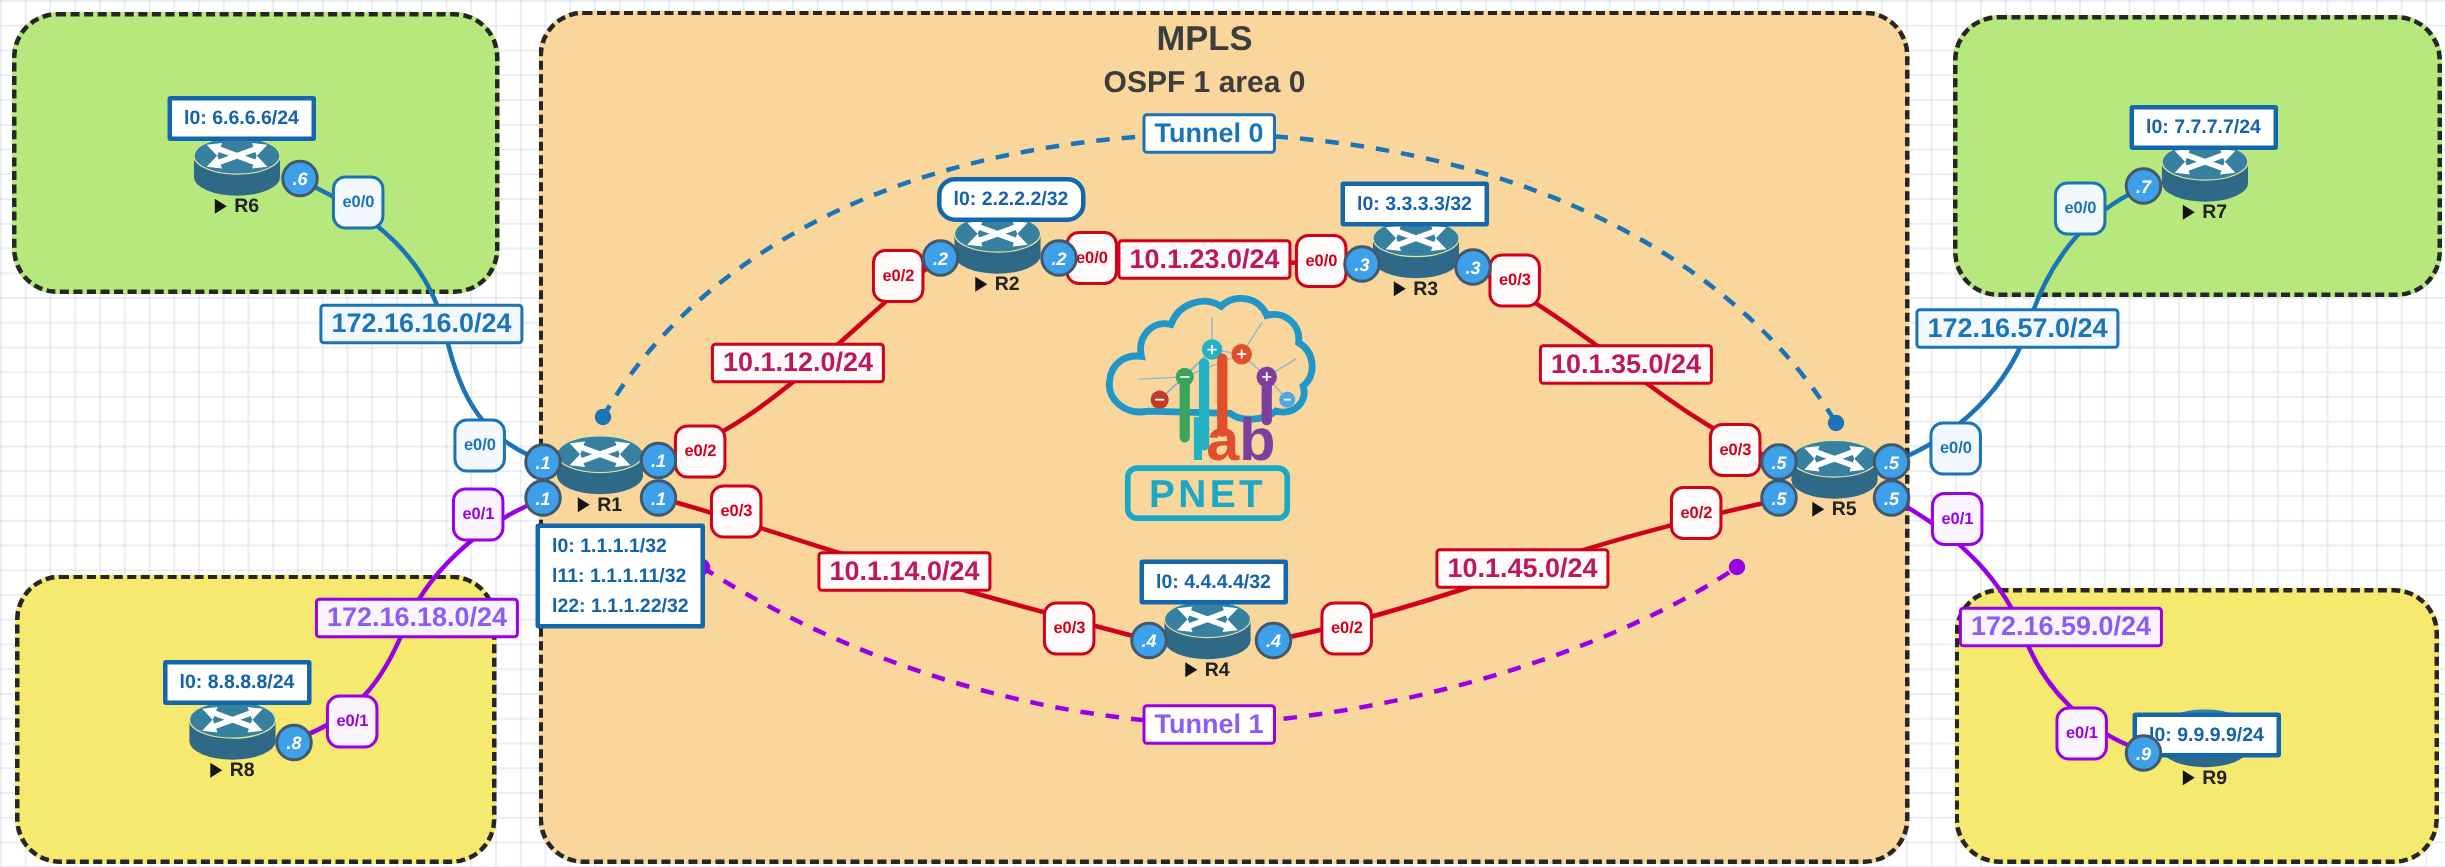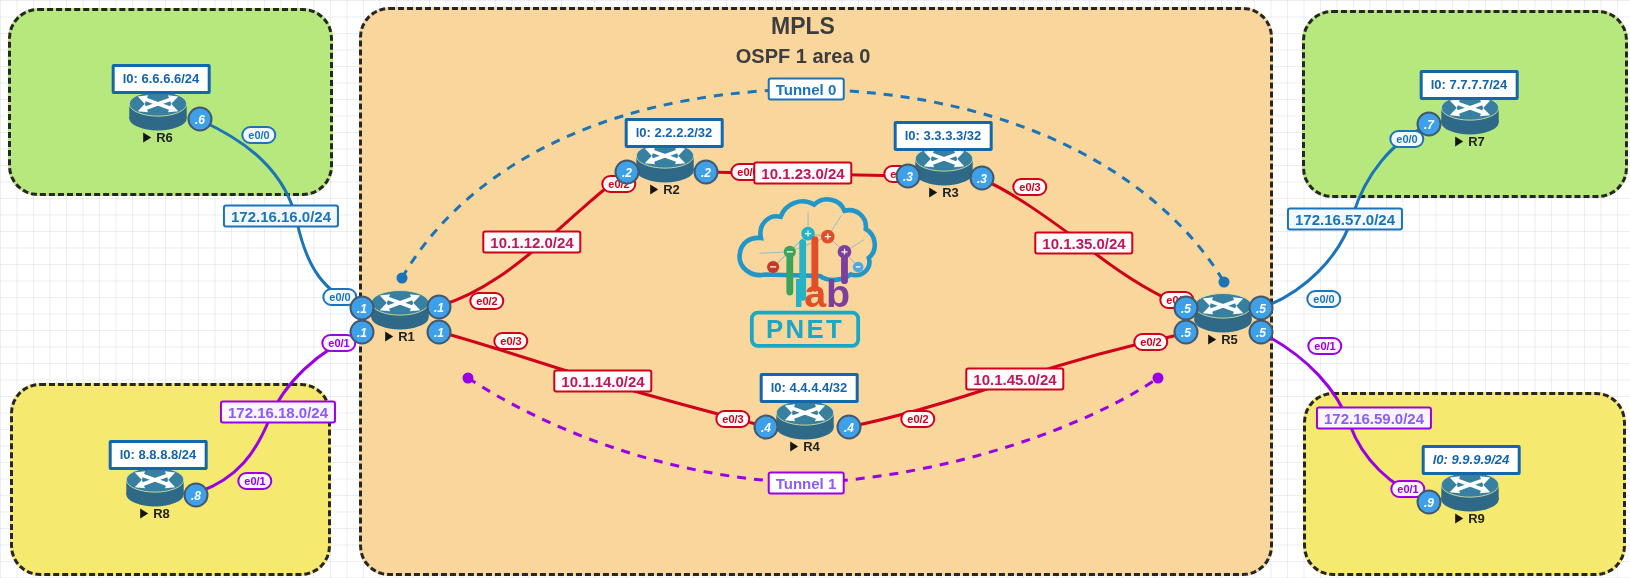--- a/index.html
+++ b/index.html
@@ -22,26 +22,26 @@
   .ttl1{z-index:3;font-size:23px;font-weight:bold;color:#3d3d3d;}
   .ttl2{z-index:3;font-size:20px;font-weight:bold;color:#3d3d3d;}
   .node{z-index:3;cursor:pointer;}
   .node svg{display:block;}
   .node-name{z-index:3;display:flex;align-items:center;gap:5px;}
   .tri{width:0;height:0;border-left:8px solid #141414;border-top:5px solid transparent;border-bottom:5px solid transparent;}
   .nname{font-size:13px;font-weight:600;color:#222;}
   .badge{z-index:5;width:25px;height:25px;border-radius:50%;background:#3da0e8;border:2px solid #44586b;
          color:#fff;font-weight:bold;font-style:italic;font-size:12px;
          display:flex;align-items:center;justify-content:center;box-sizing:border-box;}
-  .pill{z-index:4;height:18px;line-height:14px;padding:0 5px;border-radius:9px;border:2px solid;background:#fff;
-        font-size:11px;font-weight:bold;display:flex;align-items:center;box-sizing:border-box;margin-left:20px;}
+  .pill{z-index:4;height:36px;line-height:14px;padding:0 5px;border-radius:9px;border:2px solid;background:#fff;
+        font-size:11px;font-weight:bold;display:flex;align-items:center;box-sizing:border-box;}
   .pill.blue{color:#1b74b8;border-color:#1b74b8;background:#f2f8fd;}
   .pill.red{color:#d0021b;border-color:#d0021b;background:#fffbfb;}
   .pill.purple{color:#9a00e6;border-color:#9a00e6;background:#faf4ff;}
-  .netlabel{z-index:4;padding:1px 6px;border:2px solid;border-radius:3px;font-size:15px;font-weight:bold;}
+  .netlabel{z-index:4;padding:1px 6px;border:2px solid;border-radius:3px;font-size:18px;font-weight:bold;}
   .netlabel.blue{color:#1b74b8;border-color:#1b74b8;background:#f2f8fd;}
   .netlabel.red{color:#be185d;border-color:#d0021b;background:#fffbfb;}
   .netlabel.purple{color:#8b5cf6;border-color:#9a00e6;background:#faf4ff;}
   .lb{z-index:5;border:3px solid #1368ad;background:#fff;color:#1463ad;font-weight:bold;font-size:13px;
       padding:2px 8px;border-radius:2px;line-height:1.55;}
   .lb.multi{text-align:left;}
   .logo{z-index:2;}
 </style>
 </head>
 <body>
@@ -214,27 +214,32 @@
     </div>
   <div class="abs node-name" style="left:155px;top:513px;">
       <span class="tri"></span>
       <span class="nname">R8</span>
     </div>
   <div class="abs node-name" style="left:1470px;top:518px;">
       <span class="tri"></span>
       <span class="nname">R9</span>
     </div>
 
-  <div class="abs lb" style="left:674px;top:133px;">l0: 2.2.2.2/32</div>
+  <div class="abs-tl lb multi" style="left:357px;top:349px;z-index:5;">
+    <div>l0: 1.1.1.1/32</div>
+    <div>l11: 1.1.1.11/32</div>
+    <div>l22: 1.1.1.22/32</div>
+  </div>
+  <div class="abs lb" style="left:674px;top:133px;border-radius:12px;">l0: 2.2.2.2/32</div>
   <div class="abs lb" style="left:943px;top:136px;">l0: 3.3.3.3/32</div>
   <div class="abs lb" style="left:809px;top:388px;">l0: 4.4.4.4/32</div>
   <div class="abs lb" style="left:161px;top:79px;">l0: 6.6.6.6/24</div>
   <div class="abs lb" style="left:1469px;top:85px;">l0: 7.7.7.7/24</div>
   <div class="abs lb" style="left:158px;top:455px;">l0: 8.8.8.8/24</div>
-  <div class="abs lb" style="left:1471px;top:460px;font-style:italic;">l0: 9.9.9.9/24</div>
+  <div class="abs lb" style="left:1471px;top:490px;">l0: 9.9.9.9/24</div>
 
   <div class="abs pill blue" style="left:320px;top:297px;">e0/0</div>
   <div class="abs pill purple" style="left:319px;top:343px;">e0/1</div>
   <div class="abs pill red" style="left:467px;top:301px;">e0/2</div>
   <div class="abs pill red" style="left:491px;top:341px;">e0/3</div>
   <div class="abs pill red" style="left:599px;top:184px;">e0/2</div>
   <div class="abs pill red" style="left:728px;top:172px;">e0/0</div>
   <div class="abs pill red" style="left:881px;top:174px;">e0/0</div>
   <div class="abs pill red" style="left:1010px;top:187px;">e0/3</div>
   <div class="abs pill red" style="left:713px;top:419px;">e0/3</div>

